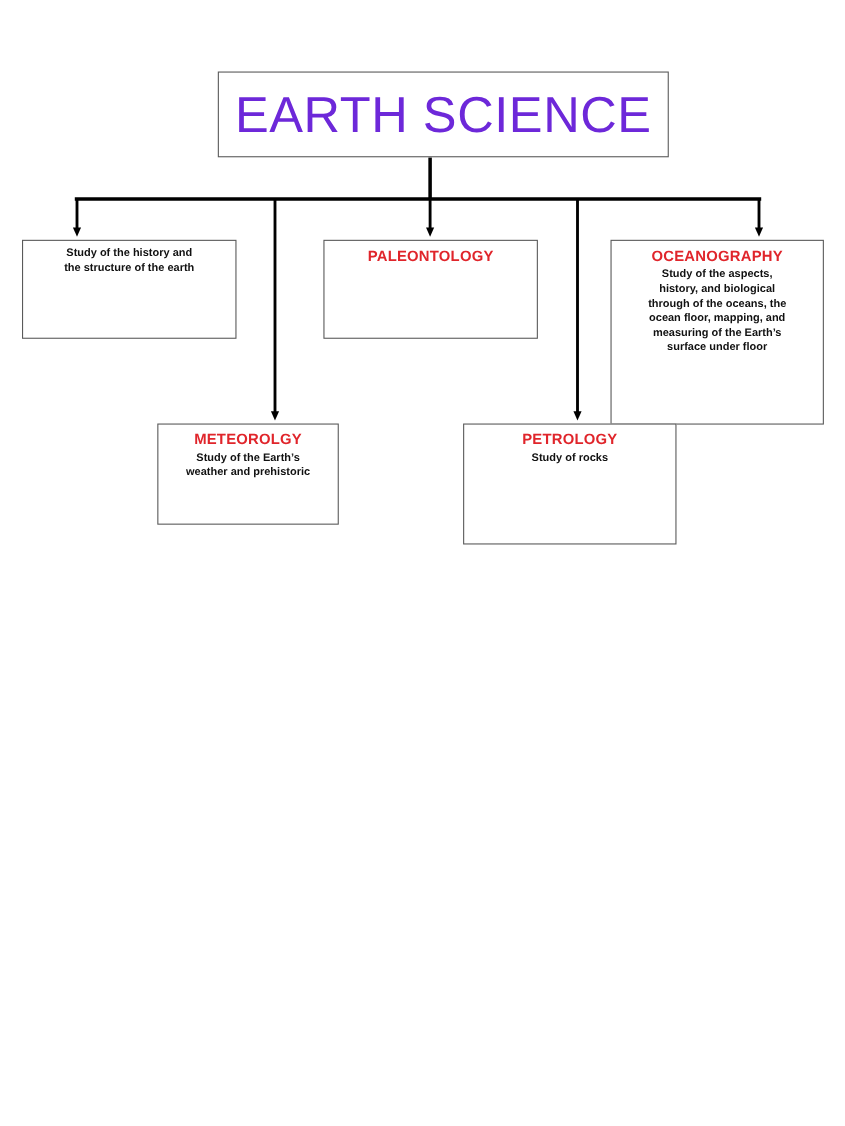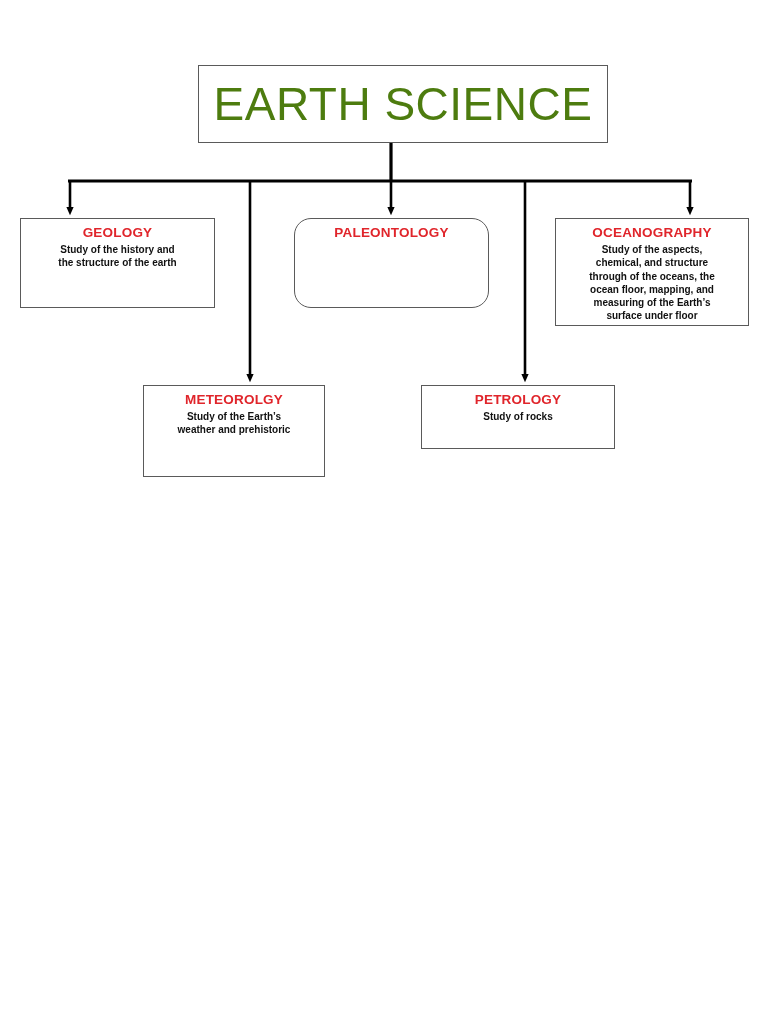--- a/index.html
+++ b/index.html
@@ -47,21 +47,21 @@
   #node-root {
     left: 198px;
     top: 65px;
     width: 410px;
     height: 78px;
     display: flex;
     align-items: center;
     justify-content: center;
   }
   .root-title {
-    color: #4d7c0f;
+    color: #6d28d9;
     font-size: 46px;
     line-height: 1.05;
     font-weight: 400;
     letter-spacing: 0.5px;
     white-space: nowrap;
   }
 
   
   .branch {
     padding-top: 5px;
@@ -80,24 +80,24 @@
     font-size: 10px;
     line-height: 1.32;
     margin: 0;
     padding: 0 6px;
   }
   .branch-body .line {
     display: block;
   }
 
   #node-geology       { left: 20px;  top: 218px; width: 195px; height: 90px; }
-  #node-paleontology  { left: 294px; top: 218px; width: 195px; height: 90px; border-radius: 17px; }
-  #node-oceanography  { left: 555px; top: 218px; width: 194px; height: 108px; }
-  #node-meteorolgy    { left: 143px; top: 385px; width: 182px; height: 92px; }
-  #node-petrology     { left: 421px; top: 385px; width: 194px; height: 64px; }
+  #node-paleontology  { left: 294px; top: 218px; width: 195px; height: 90px; }
+  #node-oceanography  { left: 555px; top: 218px; width: 194px; height: 168px; }
+  #node-meteorolgy    { left: 143px; top: 385px; width: 165px; height: 92px; }
+  #node-petrology     { left: 421px; top: 385px; width: 194px; height: 110px; }
 </style>
 </head>
 <body>
 
 <div id="diagram-canvas">
 
   <svg id="connector-layer" viewBox="0 0 768 1024" width="768" height="1024">
     <defs>
       <marker id="arrowhead" markerWidth="9" markerHeight="9" refX="4.2" refY="4.5" orient="auto" markerUnits="userSpaceOnUse">
         <path d="M 0 0.8 L 8.4 4.5 L 0 8.2 z" fill="#000000"></path>
@@ -117,36 +117,35 @@
     <line x1="250" y1="181" x2="250" y2="378" stroke="#000000" stroke-width="2.6" marker-end="url(#arrowhead)"></line>
 
     <line x1="525" y1="181" x2="525" y2="378" stroke="#000000" stroke-width="2.6" marker-end="url(#arrowhead)"></line>
   </svg>
 
   <div class="node" id="node-root">
     <span class="root-title">EARTH SCIENCE</span>
   </div>
 
   <div class="node branch" id="node-geology">
-    <p class="branch-heading">GEOLOGY</p>
     <p class="branch-body">
       <span class="line">Study of the history and</span>
       <span class="line">the structure of the earth</span>
     </p>
   </div>
 
   <div class="node branch" id="node-paleontology">
     <p class="branch-heading">PALEONTOLOGY</p>
   </div>
 
   <div class="node branch" id="node-oceanography">
     <p class="branch-heading">OCEANOGRAPHY</p>
     <p class="branch-body">
       <span class="line">Study of the aspects,</span>
-      <span class="line">chemical, and structure</span>
+      <span class="line">history, and biological</span>
       <span class="line">through of the oceans, the</span>
       <span class="line">ocean floor, mapping, and</span>
       <span class="line">measuring of the Earth’s</span>
       <span class="line">surface under floor</span>
     </p>
   </div>
 
   <div class="node branch" id="node-meteorolgy">
     <p class="branch-heading">METEOROLGY</p>
     <p class="branch-body">

